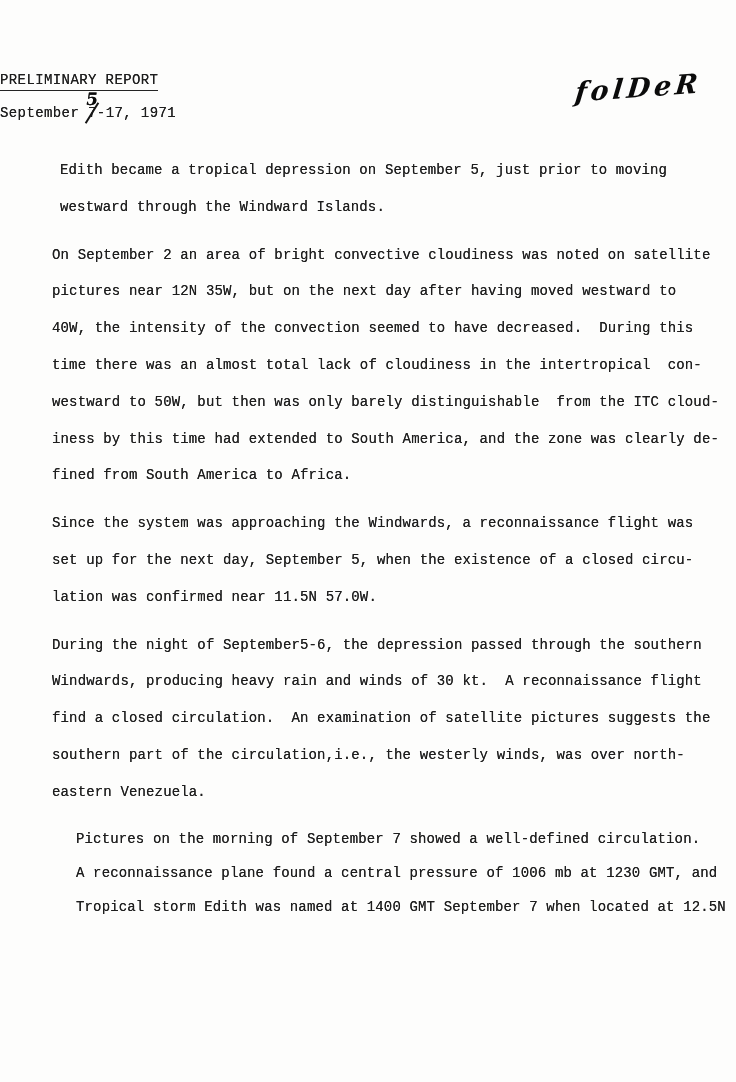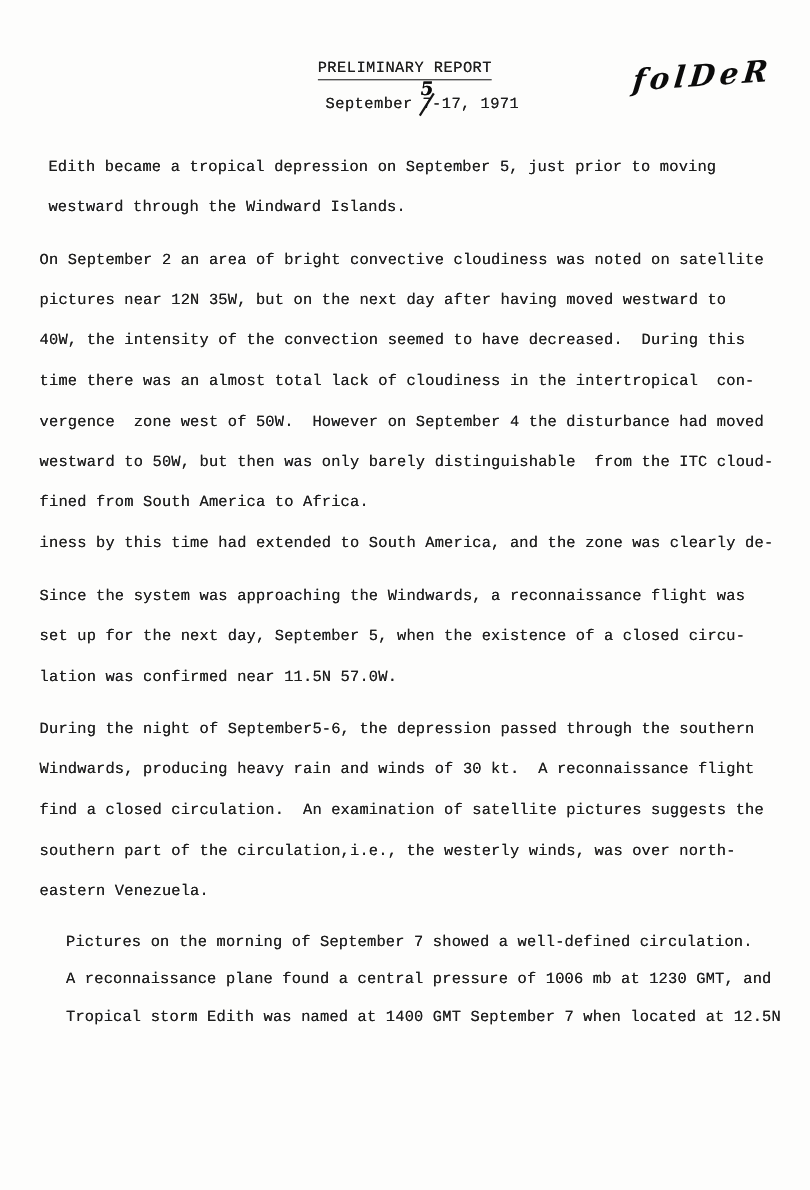--- a/index.html
+++ b/index.html
@@ -28,40 +28,38 @@
     font-weight: bold;
     font-size: 27px;
     letter-spacing: 4px;
     color: #0b0b0b;
     transform: rotate(-4deg) skewX(-10deg);
     white-space: nowrap;
   }
 
   
   .heading {
-    margin-top: 54px;
-    text-align: center;
+    margin-top: 72px;
     font-size: 14px;
     letter-spacing: 0.4px;
   }
   .report-title {
     display: inline-block;
     border-bottom: 1.5px solid #242424;
     padding-bottom: 2px;
     text-shadow: 0 0 0.5px #333;
   }
   .report-subtitle {
     margin-top: 17px;
     text-shadow: 0 0 0.5px #333;
   }
   .report-dateline {
     margin-top: 14px;
     text-shadow: 0 0 0.5px #333;
     white-space: pre;
-    padding-left: 32px;
   }
   .struck {
     position: relative;
     display: inline-block;
   }
   .struck::after {
     content: "";
     position: absolute;
     left: 3px;
     top: -4px;
@@ -76,21 +74,21 @@
     font-family: "DejaVu Serif", serif;
     font-weight: bold;
     font-size: 17px;
     color: #0b0b0b;
     transform: skewX(-8deg);
   }
 
   
   .body-text {
     margin-top: 31px;
-    padding-left: 36px;
+    padding-left: 52px;
     font-size: 14px;
     letter-spacing: 0.15px;
   }
   .para { margin-top: 11px; }
   .para:first-child { margin-top: 0; }
   .para-line {
     line-height: 36.8px;
     white-space: pre;
     text-shadow: 0 0 0.5px #3a3a3a;
   }
@@ -119,24 +117,23 @@
     <div class="para para-indent">
       <div class="para-line">Edith became a tropical depression on September 5, just prior to moving</div>
       <div class="para-line">westward through the Windward Islands.</div>
     </div>
 
     <div class="para">
       <div class="para-line">On September 2 an area of bright convective cloudiness was noted on satellite</div>
       <div class="para-line">pictures near 12N 35W, but on the next day after having moved westward to</div>
       <div class="para-line">40W, the intensity of the convection seemed to have decreased.  During this</div>
       <div class="para-line">time there was an almost total lack of cloudiness in the intertropical  con-</div>
-      <div class="para-line">vergence  zone west of 50W.  However on September 4 the disturbance had moved</div>
       <div class="para-line">westward to 50W, but then was only barely distinguishable  from the ITC cloud-</div>
+      <div class="para-line">iness by this time had extended to South America, and the zone was clearly de-</div>
       <div class="para-line">fined from South America to Africa.</div>
-      <div class="para-line">iness by this time had extended to South America, and the zone was clearly de-</div>
     </div>
 
     <div class="para">
       <div class="para-line">Since the system was approaching the Windwards, a reconnaissance flight was</div>
       <div class="para-line">set up for the next day, September 5, when the existence of a closed circu-</div>
       <div class="para-line">lation was confirmed near 11.5N 57.0W.</div>
     </div>
 
     <div class="para">
       <div class="para-line">During the night of September5-6, the depression passed through the southern</div>

